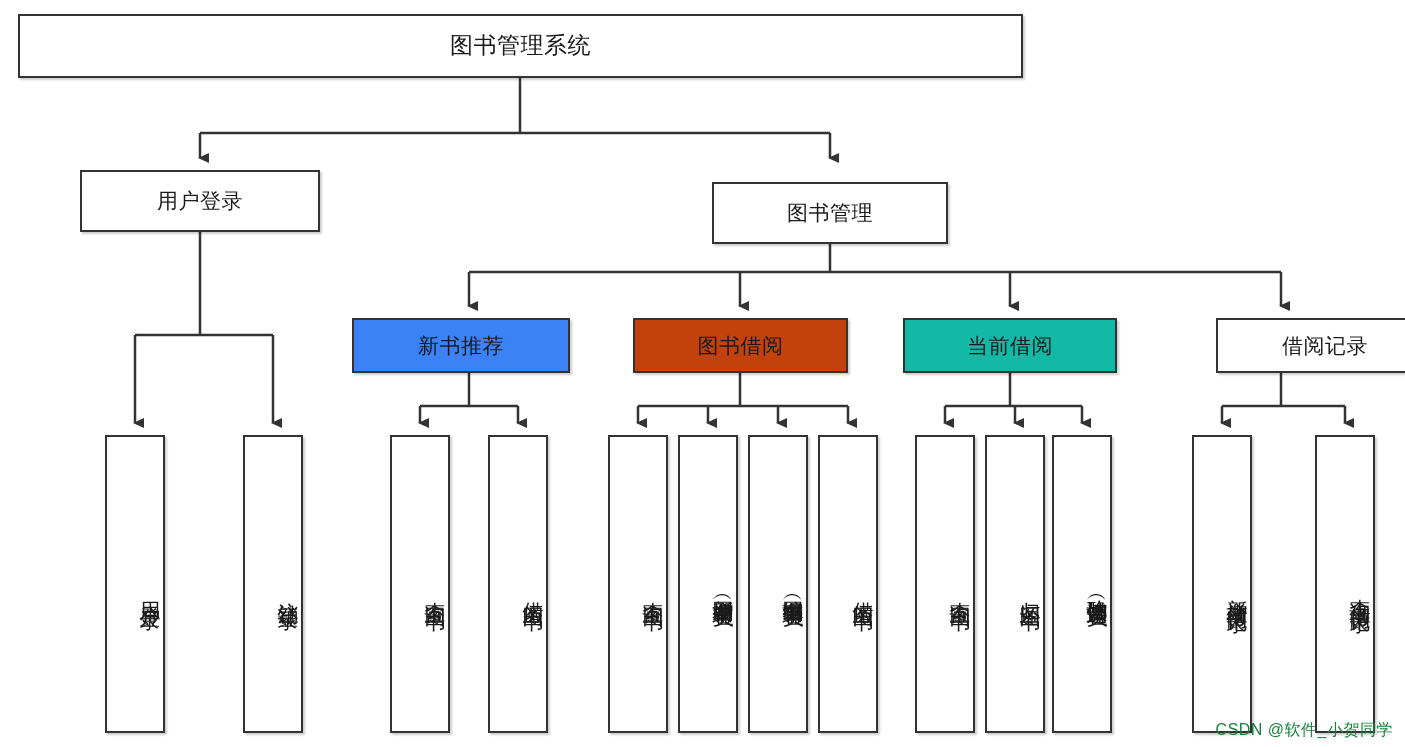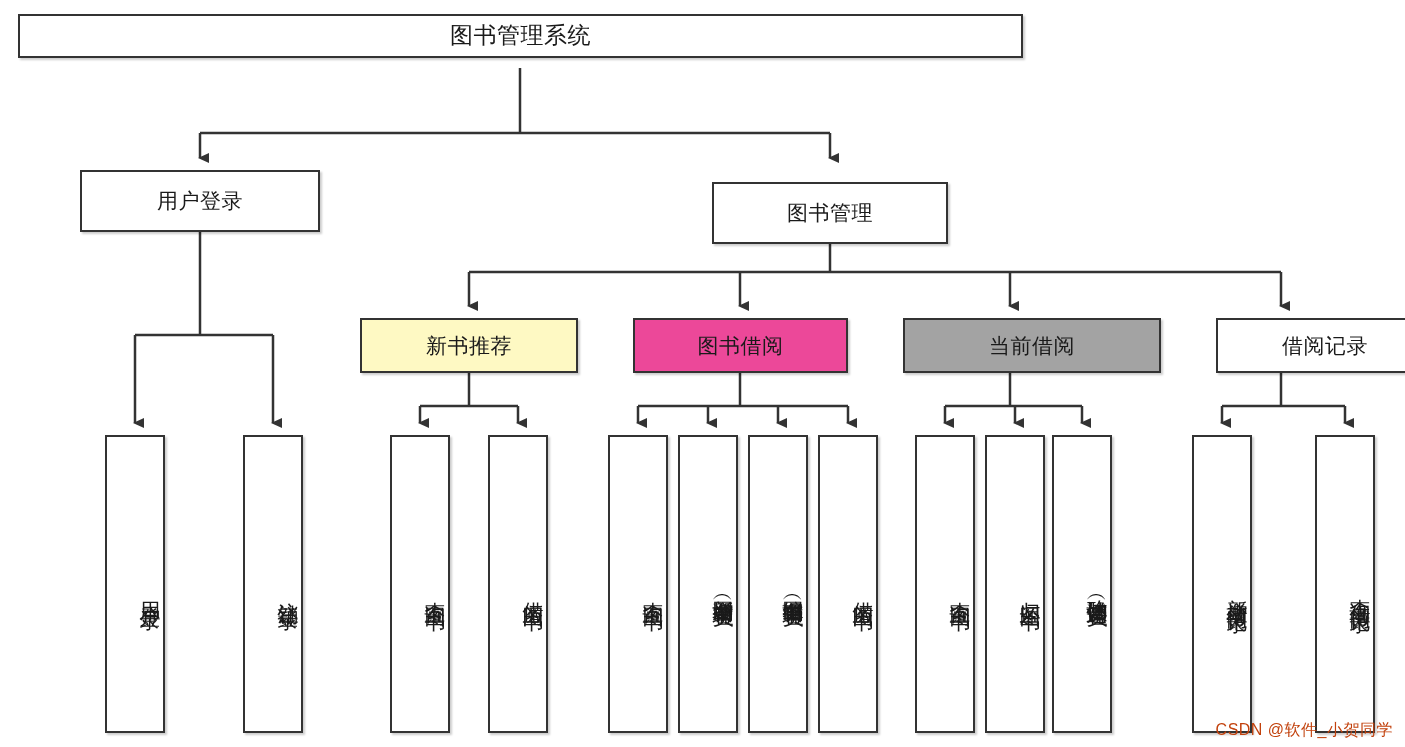--- a/index.html
+++ b/index.html
@@ -118,38 +118,38 @@
       <path d="M1015,406 L1015,423" marker-end="url(#arrow)"></path>
       <path d="M1082,406 L1082,423" marker-end="url(#arrow)"></path>
 
       <path d="M1281,373 L1281,406"></path>
       <path d="M1222,406 L1345,406"></path>
       <path d="M1222,406 L1222,423" marker-end="url(#arrow)"></path>
       <path d="M1345,406 L1345,423" marker-end="url(#arrow)"></path>
     </g>
   </svg>
 
-  <div class="node horiz title" id="node-title" style="left: 18px; top: 14px; width: 1005px; height: 44px; border-color: rgb(51, 51, 51); background: rgb(255, 255, 255); color: rgb(26, 26, 26);">
+  <div class="node horiz title" id="node-title" style="left: 18px; top: 14px; width: 1005px; height: 64px; border-color: rgb(51, 51, 51); background: rgb(255, 255, 255); color: rgb(26, 26, 26);">
     <span>图书管理系统</span>
   </div>
 
   <div class="node horiz" id="node-l2-0" style="left: 80px; top: 170px; width: 240px; height: 62px; border-color: rgb(51, 51, 51); background: rgb(255, 255, 255); color: rgb(26, 26, 26);">
     <span>用户登录</span>
   </div>
   <div class="node horiz" id="node-l2-1" style="left: 712px; top: 170px; width: 236px; height: 62px; border-color: rgb(51, 51, 51); background: rgb(255, 255, 255); color: rgb(26, 26, 26); margin-top: 12px;">
     <span>图书管理</span>
   </div>
 
-  <div class="node horiz" id="node-l3-0" style="left: 360px; top: 318px; width: 218px; height: 55px; border-color: rgb(51, 51, 51); background: #fef9c3; color: rgb(26, 26, 26);">
+  <div class="node horiz" id="node-l3-0" style="left: 352px; top: 318px; width: 218px; height: 55px; border-color: rgb(51, 51, 51); background: #3b82f6; color: rgb(26, 26, 26);">
     <span>新书推荐</span>
   </div>
-  <div class="node horiz" id="node-l3-1" style="left: 633px; top: 318px; width: 215px; height: 55px; border-color: rgb(51, 51, 51); background: #ec4899; color: rgb(26, 26, 26);">
+  <div class="node horiz" id="node-l3-1" style="left: 633px; top: 318px; width: 215px; height: 55px; border-color: rgb(51, 51, 51); background: #c2410c; color: rgb(26, 26, 26);">
     <span>图书借阅</span>
   </div>
-  <div class="node horiz" id="node-l3-2" style="left: 903px; top: 318px; width: 258px; height: 55px; border-color: rgb(51, 51, 51); background: #a3a3a3; color: rgb(26, 26, 26); justify-content: center;">
+  <div class="node horiz" id="node-l3-2" style="left: 903px; top: 318px; width: 214px; height: 55px; border-color: rgb(51, 51, 51); background: #14b8a6; color: rgb(26, 26, 26); justify-content: center;">
     <span>当前借阅</span>
   </div>
   <div class="node horiz" id="node-l3-3" style="left: 1172px; top: 318px; width: 218px; height: 55px; border-color: rgb(51, 51, 51); background: rgb(255, 255, 255); color: rgb(26, 26, 26); margin-left: 44px;">
     <span>借阅记录</span>
   </div>
 
   <div class="node vert" id="node-leaf-0" style="left: 105px; top: 435px; width: 60px; height: 298px; border-color: rgb(51, 51, 51); background: rgb(255, 255, 255); color: rgb(26, 26, 26);">
     <span>用户登录</span>
   </div>
   <div class="node vert" id="node-leaf-1" style="left: 243px; top: 435px; width: 60px; height: 298px; border-color: rgb(51, 51, 51); background: rgb(255, 255, 255); color: rgb(26, 26, 26);">
@@ -182,15 +182,15 @@
   <div class="node vert tall" id="node-leaf-10" style="left: 1052px; top: 435px; width: 60px; height: 298px; border-color: rgb(51, 51, 51); background: rgb(255, 255, 255); color: rgb(26, 26, 26);">
     <span>确认归还（管理员）</span>
   </div>
   <div class="node vert" id="node-leaf-11" style="left: 1192px; top: 435px; width: 60px; height: 298px; border-color: rgb(51, 51, 51); background: rgb(255, 255, 255); color: rgb(26, 26, 26);">
     <span>新增借阅记录</span>
   </div>
   <div class="node vert" id="node-leaf-12" style="left: 1315px; top: 435px; width: 60px; height: 298px; border-color: rgb(51, 51, 51); background: rgb(255, 255, 255); color: rgb(26, 26, 26);">
     <span>查询借阅记录</span>
   </div>
 
-  <div class="watermark" style="color: #c2410c; text-align: center;">CSDN @软件_小贺同学</div>
+  <div class="watermark" style="color: #15803d; text-align: center;">CSDN @软件_小贺同学</div>
 
 </div>
 
 </body></html>

